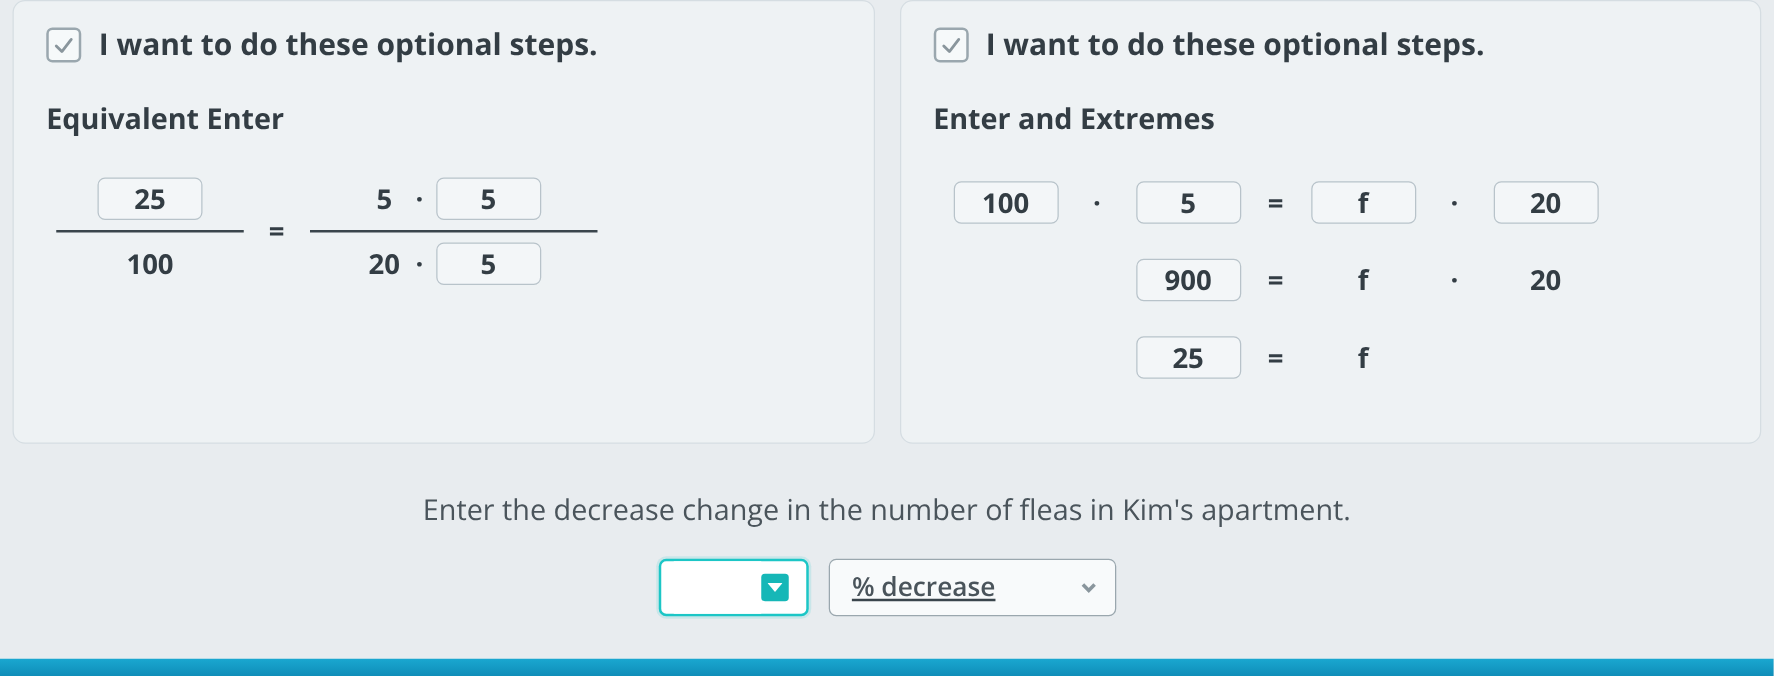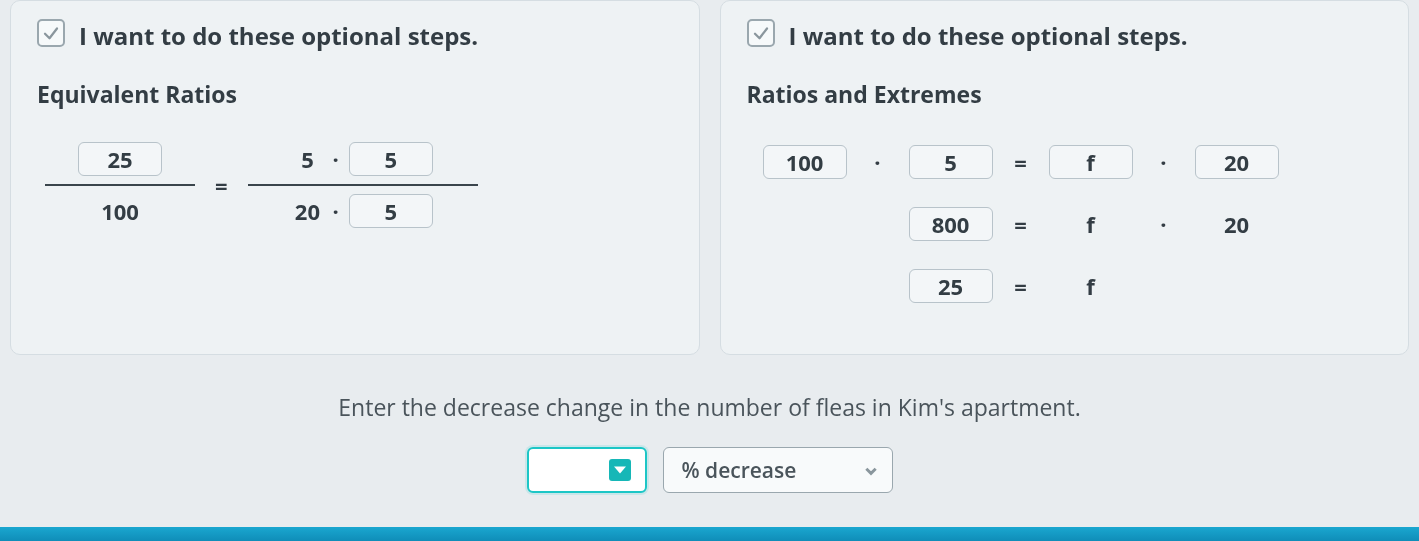--- a/index.html
+++ b/index.html
@@ -22,21 +22,21 @@
     border: 1px solid #d5dde2;
     border-radius: 10px;
     padding: 18px 26px 40px 26px;
     flex: 1;
   }
   .panel-left { min-height: 310px; }
   .panel-right { min-height: 310px; }
 
   .opt-row {
     display: flex;
-    align-items: flex-start;
+    align-items: center;
     gap: 14px;
     margin-bottom: 26px;
   }
   .checkbox {
     width: 28px; height: 28px;
     border: 2px solid #9aa7ae;
     border-radius: 5px;
     background: #f6f9fa;
     display: flex; align-items: center; justify-content: center;
     cursor: pointer;
@@ -78,21 +78,21 @@
   }
   .dot { font-size: 22px; font-weight: 700; }
   .eq  { font-size: 22px; font-weight: 700; }
 
   
   .bottom {
     text-align: center;
     margin-top: 36px;
   }
   .q-text { font-size: 23px; color: #4a545b; margin-bottom: 24px; }
-  .answer-row { display: flex; align-items: flex-end; justify-content: center; gap: 16px; }
+  .answer-row { display: flex; align-items: flex-end; justify-content: center; gap: 16px; text-decoration: underline; }
   .combo {
     display: inline-flex; align-items: center;
     border: 2px solid #1cc6c6;
     border-radius: 6px;
     background: #fff;
     height: 46px; width: 120px;
     padding: 0 6px 0 10px;
     box-shadow: 0 0 0 2px rgba(28,198,198,0.15);
   }
   .combo input {
@@ -134,21 +134,21 @@
 
   <div class="panel panel-left">
     <div class="opt-row">
       <div class="checkbox">
         <svg viewBox="0 0 24 24">
             <path d="M4 13 L10 19 L20 6"></path>
           </svg>
       </div>
       <div class="opt-label">I want to do these optional steps.</div>
     </div>
-    <div class="section-title">Equivalent Ratios</div>
+    <div class="section-title">Equivalent Enter</div>
 
     <div class="ratios-wrap">
       <div class="frac frac-a">
         <div class="num">
           <span class="val-box">25</span>
         </div>
         <div class="bar"></div>
         <div class="den">
           <span class="txt" style="min-width:60px;">100</span>
         </div>
@@ -174,35 +174,35 @@
 
   <div class="panel panel-right">
     <div class="opt-row">
       <div class="checkbox">
         <svg viewBox="0 0 24 24">
             <path d="M4 13 L10 19 L20 6"></path>
           </svg>
       </div>
       <div class="opt-label">I want to do these optional steps.</div>
     </div>
-    <div class="section-title">Ratios and Extremes</div>
+    <div class="section-title">Enter and Extremes</div>
 
     <div class="me-grid">
 
       <span class="val-box">100</span>
       <span class="txt dot">·</span>
       <span class="val-box">5</span>
       <span class="txt eq">=</span>
       <span class="val-box">f</span>
       <span class="txt dot">·</span>
       <span class="val-box">20</span>
 
       <span></span>
       <span></span>
-      <span class="val-box">800</span>
+      <span class="val-box">900</span>
       <span class="txt eq">=</span>
       <span class="txt" style="min-width:40px;">f</span>
       <span class="txt dot">·</span>
       <span class="txt" style="min-width:40px;">20</span>
 
       <span></span>
       <span></span>
       <span class="val-box">25</span>
       <span class="txt eq">=</span>
       <span class="txt" style="min-width:40px;">f</span>

